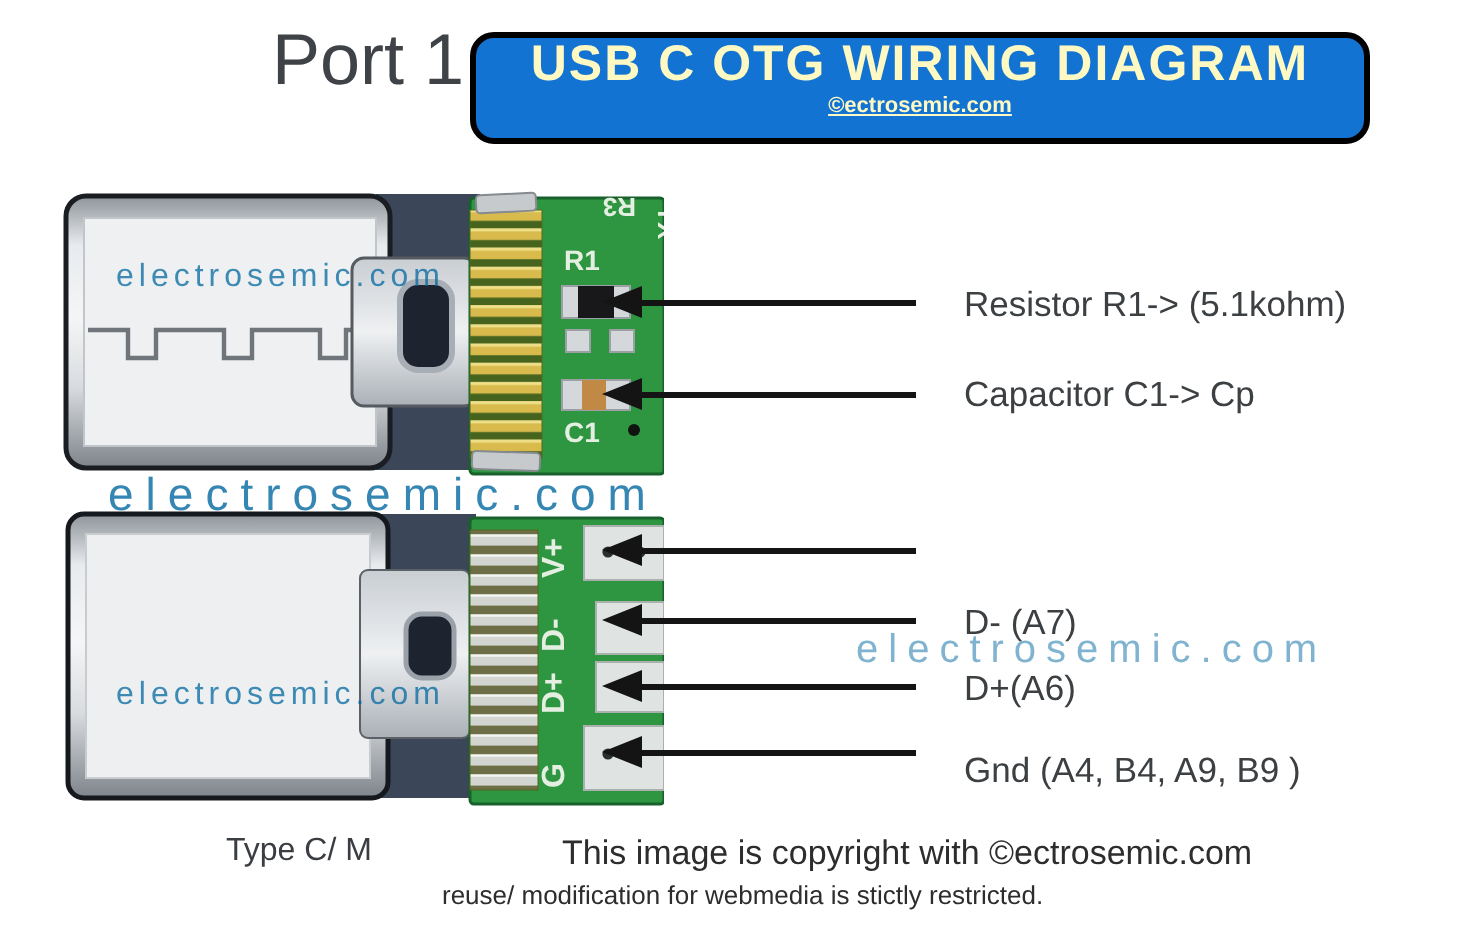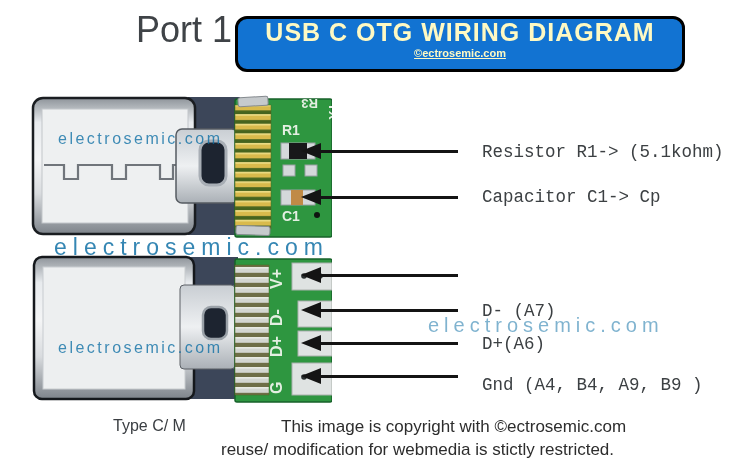--- a/index.html
+++ b/index.html
@@ -23,34 +23,34 @@
 
   
   .arrow{position:absolute;left:321px;width:137px;height:3px;background:#141414;}
   .arrow::before{content:"";position:absolute;left:-20px;top:-7.5px;width:0;height:0;
         border-top:8.5px solid transparent;border-bottom:8.5px solid transparent;
         border-right:20px solid #141414;}
   #a-r1{top:150px}#a-c1{top:196px}#a-vcc{top:274px}#a-dm{top:309px}#a-dp{top:342px}#a-gnd{top:375px}
 
   
   .callout{position:absolute;left:482px;height:22px;line-height:22px;font-size:17.5px;
-        color:#3c4043;white-space:pre;font-family:Liberation Mono, monospace;}
+        color:#3c4043;white-space:pre;}
   #l-r1{top:141px}#l-c1{top:186px}#l-vcc{top:265px}#l-dm{top:300px}#l-dp{top:333px}#l-gnd{top:374px}
 
   
   .wm{position:absolute;color:#0369a1;white-space:nowrap;z-index:5;}
   .wm1{left:58px;top:130px;font-size:16px;letter-spacing:2.5px;opacity:.75;}
   .wm2{left:54px;top:234px;font-size:23px;letter-spacing:6px;opacity:.8;}
   .wm3{left:58px;top:339px;font-size:16px;letter-spacing:2.5px;opacity:.75;}
   .wm4{left:428px;top:314px;font-size:20px;letter-spacing:5px;opacity:.5;}
 
   
   .typec{position:absolute;left:113px;top:417px;font-size:16px;color:#3a3e42;}
   .cp1{position:absolute;left:281px;top:417px;font-size:17px;color:#2d2d2d;}
-  .cp2{position:absolute;left:221px;top:440px;font-size:17px;color:#2d2d2d;}
+  .cp2{position:absolute;left:221px;top:440px;font-size:13px;color:#2d2d2d;}
 
   .silk{font-family:"Liberation Sans",sans-serif;font-weight:bold;fill:#e4efe2;}
 </style>
 </head>
 <body>
 
 <div class="canvas">
 
   <div class="port">
     <span>Port 1</span>

